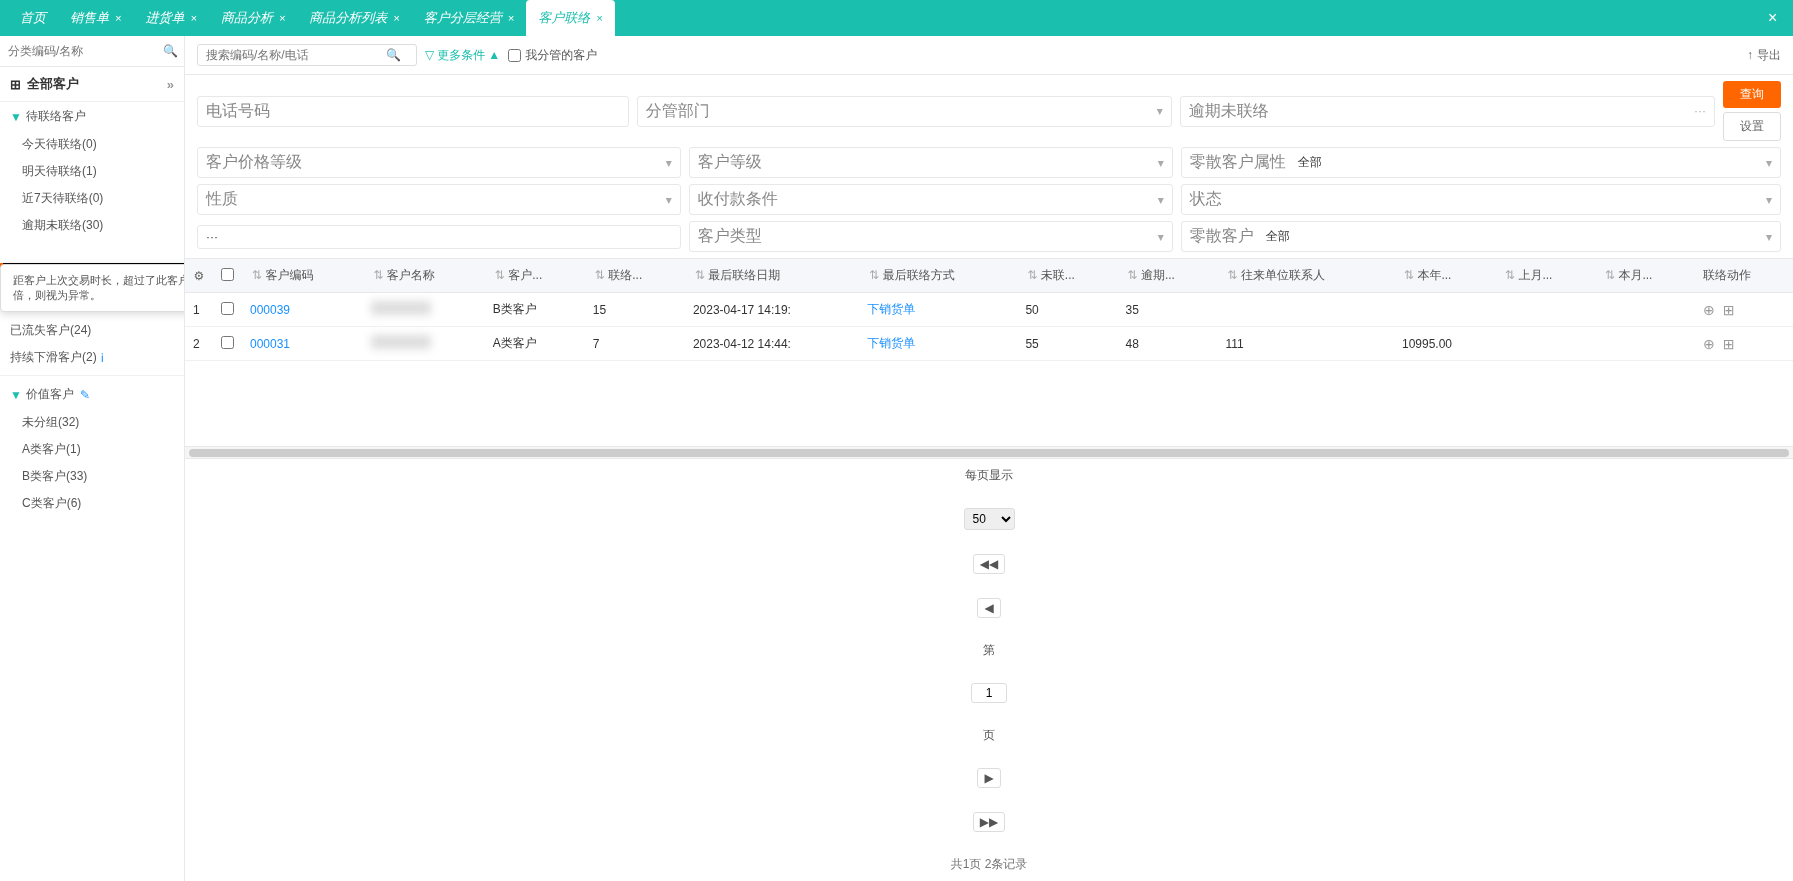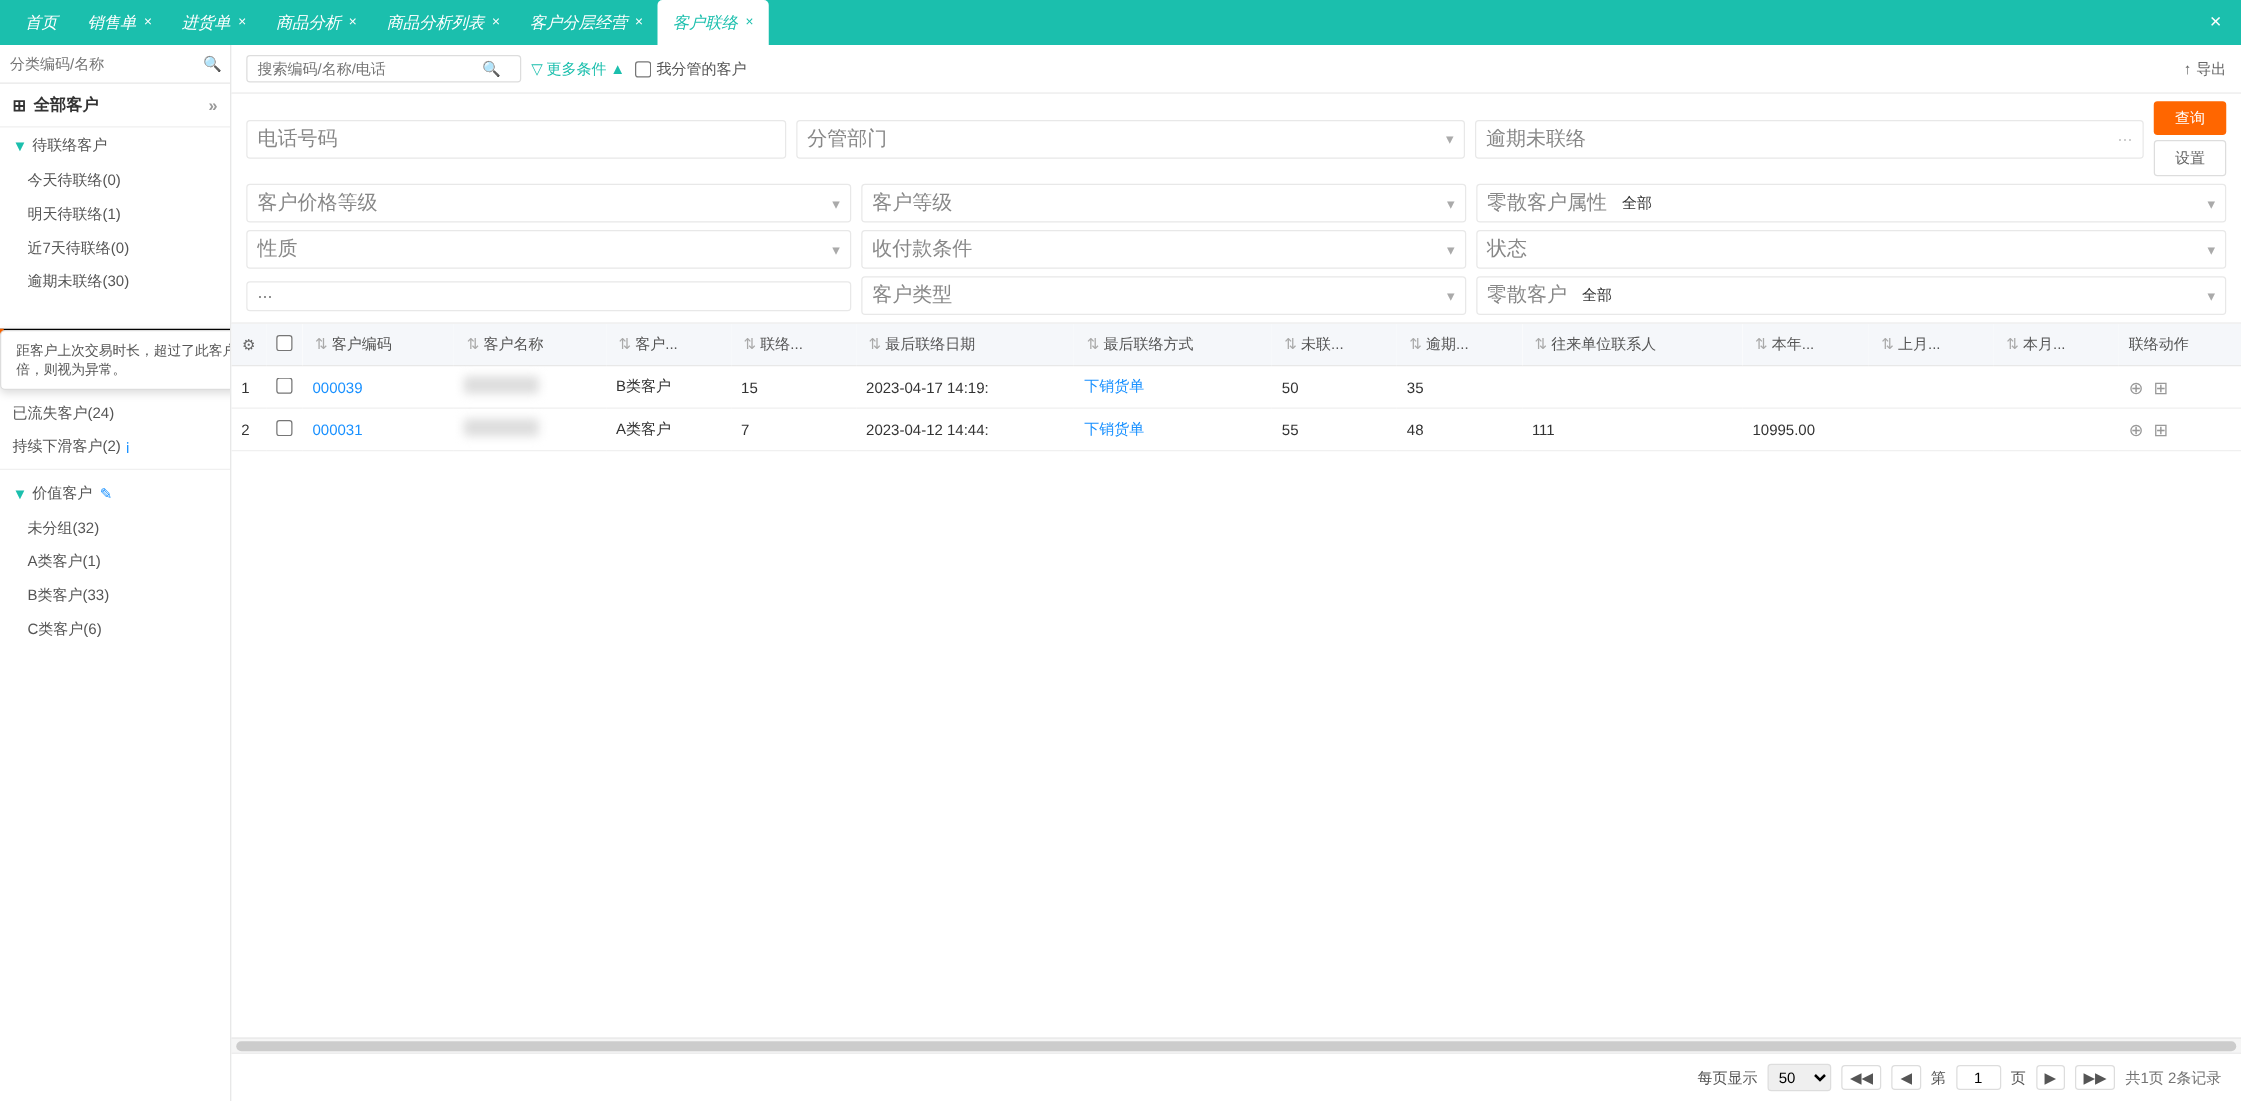--- a/index.html
+++ b/index.html
@@ -111,21 +111,21 @@
     td { padding: 8px 8px; border-bottom: 1px solid #f0f0f0; color: #333; white-space: nowrap; }
     .settings-icon { color: #666; cursor: pointer; }
     .checkbox-cell { width: 28px; text-align: center; }
     .link-text { color: #1890ff; cursor: pointer; }
     .action-icons { display: flex; gap: 8px; }
     .action-icon { color: #999; cursor: pointer; font-size: 14px; }
     .blurred { filter: blur(4px); background: #ddd; border-radius: 2px; display: inline-block; min-width: 60px; height: 14px; }
 
     
     .pagination-bar {
-      background: #fff; border-top: 1px solid #e8e8e8; padding: 8px 16px; display: flex; align-items: center; justify-content: flex-end; gap: 8px; font-size: 12px; color: #555;
+      background: #fff; border-top: 1px solid #e8e8e8; padding: 8px 16px; display: flex; align-items: center; justify-content: flex-end; gap: 24px; font-size: 12px; color: #555; flex-direction: column;
     }
     .pagination-bar select { border: 1px solid #ddd; border-radius: 3px; padding: 2px 4px; font-size: 12px; }
     .page-btn { border: 1px solid #ddd; border-radius: 3px; padding: 2px 6px; cursor: pointer; background: #fff; color: #555; font-size: 12px; }
     .page-input { border: 1px solid #ddd; border-radius: 3px; width: 36px; text-align: center; padding: 2px 4px; font-size: 12px; }
     .total-info { color: #737373; }
 
     
     .table-wrap::-webkit-scrollbar { height: 6px; width: 6px; }
     .table-wrap::-webkit-scrollbar-thumb { background: #ccc; border-radius: 3px; }
 

